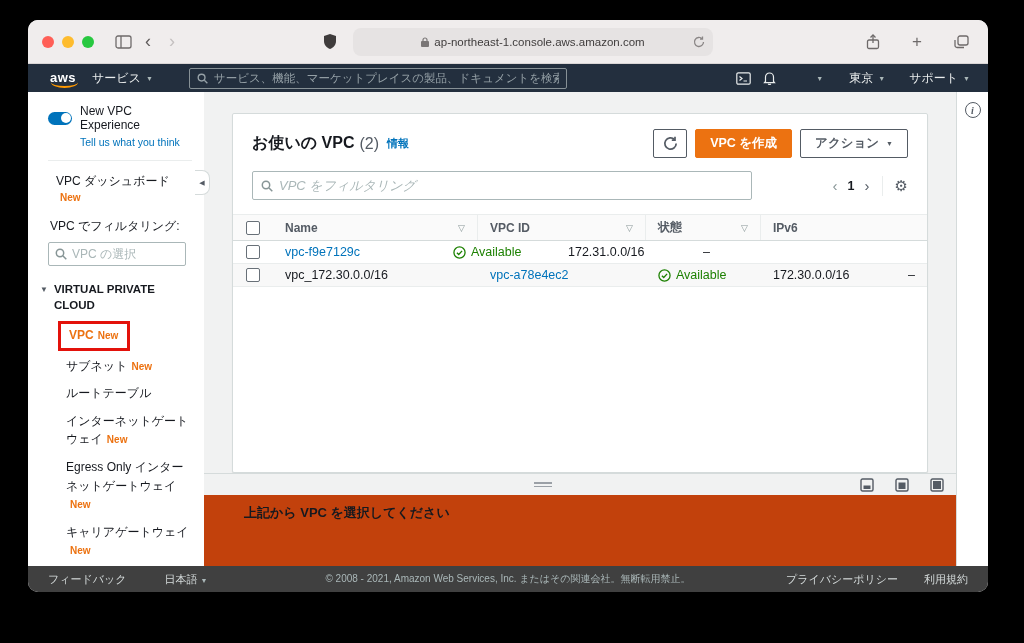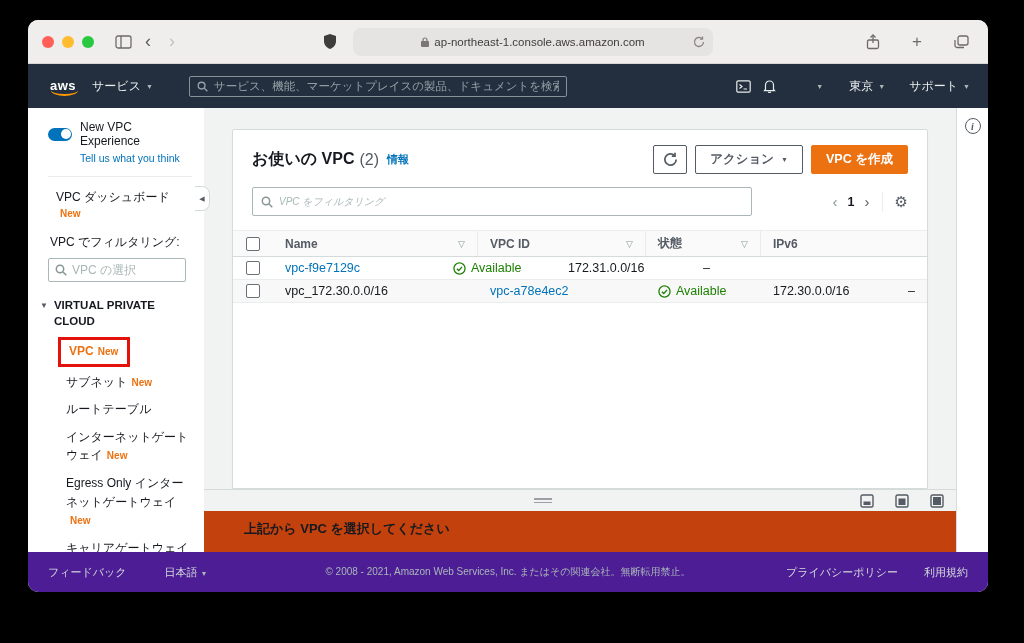--- a/index.html
+++ b/index.html
@@ -15,21 +15,21 @@
   .chrome-ic { color:#6E6A6A; display:flex; align-items:center; justify-content:center; width:26px; height:26px; }
   .nav-arrow { font-size:18px; color:#5F5B5B; width:24px; text-align:center; }
   .nav-arrow.fwd { color:#C4C0C0; }
   .url-wrap { flex:1; display:flex; align-items:center; justify-content:center; gap:10px; }
   .url-pill { width:360px; height:28px; background:#E6E3E3; border-radius:8px; display:flex; align-items:center; justify-content:center; gap:5px; position:relative; }
   .url-text { font-size:11.5px; color:#3F3C3C; }
   .url-refresh { position:absolute; right:8px; color:#8A8686; display:flex; }
   .right-ics { display:flex; gap:18px; margin-left:14px; color:#5F5B5B; }
 
   
-  .aws-nav { height:44px; background:#232F3E; display:flex; align-items:center; padding:0 14px; flex:0 0 auto; color:#D5DBDB; font-size:12px; }
+  .aws-nav { height:28px; background:#232F3E; display:flex; align-items:center; padding:0 14px; flex:0 0 auto; color:#D5DBDB; font-size:12px; }
   .aws-logo { color:#fff; font-weight:700; font-size:13px; position:relative; margin:0 4px 2px 8px; letter-spacing:.5px; }
   .aws-logo::after { content:""; position:absolute; left:1px; right:-2px; bottom:-3px; height:5px; border-bottom:2px solid #FF9900; border-radius:0 0 60% 60%/0 0 100% 100%; }
   .nav-item { display:flex; align-items:center; gap:5px; padding:0 12px; height:100%; color:#EAEDED; cursor:default; }
   .caret { font-size:7px; color:#AAB7B8; }
   .nav-search { margin-left:24px; width:378px; height:21px; border:1px solid #879196; border-radius:2px; background:#232F3E; display:flex; align-items:center; gap:6px; padding:0 7px; }
   .nav-search input { background:transparent; border:0; outline:none; color:#95A0A6; font-size:11.5px; width:100%; font-family:inherit; }
   .nav-search input::placeholder { color:#95A0A6; opacity:1; }
   .nav-right { margin-left:auto; display:flex; align-items:center; }
   .nav-ic { width:26px; height:22px; display:flex; align-items:center; justify-content:center; color:#EAEDED; }
 
@@ -65,21 +65,21 @@
   .card-header { display:flex; align-items:center; padding:15px 19px 11px; }
   .page-title { font-size:16px; font-weight:700; color:#16191F; }
   .page-count { font-size:16px; font-weight:400; color:#545B64; margin-left:5px; }
   .info-link { font-size:11px; color:#0073BB; font-weight:700; margin-left:8px; }
   .hdr-actions { margin-left:auto; display:flex; gap:8px; }
   .btn { height:29px; border:1px solid #545B64; border-radius:2px; background:#fff; color:#545B64; font-size:12.5px; font-weight:700; display:flex; align-items:center; justify-content:center; gap:7px; padding:0 14px; font-family:inherit; }
   .btn.icon-only { width:34px; padding:0; }
   .btn.primary { background:#EC7211; border-color:#EC7211; color:#fff; }
   .filter-row { display:flex; align-items:center; padding:2px 19px 14px; }
   .table-filter { width:500px; height:29px; border:1px solid #AAB7B8; border-radius:2px; display:flex; align-items:center; gap:6px; padding:0 8px; color:#879596; }
-  .table-filter input { border:0; outline:none; width:100%; font-size:10px; color:#545B64; font-style:italic; font-family:inherit; }
+  .table-filter input { border:0; outline:none; width:100%; font-size:13px; color:#545B64; font-style:italic; font-family:inherit; }
   .table-filter input::placeholder { color:#AAB7B8; opacity:1; }
   .pager { margin-left:auto; display:flex; align-items:center; gap:10px; color:#879596; }
   .pager .chev { font-size:15px; line-height:1; }
   .pager .chev.next { color:#545B64; }
   .pager .pnum { font-size:12.5px; font-weight:700; color:#16191F; }
   .pager-div { width:1px; height:20px; background:#EAEDED; margin:0 2px; }
   .gear { font-size:15px; color:#545B64; }
 
   .vpc-table { width:723px; font-size:12.5px; }
   .t-row { display:flex; align-items:center; }
@@ -102,21 +102,21 @@
   .panel-ics { margin-left:auto; display:flex; gap:21px; padding-right:12px; }
   .panel-ic { display:flex; }
 
   .detail-panel { flex:1 1 auto; background:#c2410c; padding:9px 0 0 40px; }
   .panel-msg { font-size:13px; font-weight:700; color:#16191F; }
 
   .help-strip { width:32px; flex:0 0 auto; background:#fff; border-left:1px solid #D5DBDB; display:flex; justify-content:center; padding-top:10px; }
   .info-circle { width:16px; height:16px; border-radius:50%; border:1.5px solid #545B64; color:#545B64; font-size:10px; font-weight:700; display:flex; align-items:center; justify-content:center; font-family:"Liberation Serif",serif; font-style:italic; }
 
   
-  .footer { height:40px; background:#4c1d95; flex:0 0 auto; display:flex; align-items:center; font-size:11px; color:#D5DBDB; padding:0 20px;justify-content:space-between; }
+  .footer { height:26px; background:#404040; flex:0 0 auto; display:flex; align-items:center; font-size:11px; color:#D5DBDB; padding:0 20px;justify-content:space-between; }
   .foot-left { display:flex; gap:38px; align-items:center; }
   .foot-center { position:absolute; left:0; right:0; text-align:center; font-size:10px; color:#AAB7B8; pointer-events:none; }
   .footer { position:relative; }
   .foot-right { margin-left:auto; display:flex; gap:26px; }
 </style>
 </head>
 <body>
 
 <div class="canvas">
   <div class="window">
@@ -276,26 +276,26 @@
               <span class="page-title">お使いの VPC</span>
               <span class="page-count">(2)</span>
               <a class="info-link">情報</a>
               <div class="hdr-actions">
                 <button class="btn icon-only">
                   <svg width="15" height="15" viewBox="0 0 14 14" fill="none" stroke="currentColor" stroke-width="1.6">
                       <path d="M12.3 7a5.3 5.3 0 11-1.5-3.7"></path>
                       <path d="M11.2 0.8v3h-3"></path>
                     </svg>
                 </button>
+                <button class="btn primary">
+                  <span>VPC を作成</span>
+                </button>
                 <button class="btn">
                   <span>アクション</span>
                   <span class="caret" style="color:#545B64">▼</span>
-                </button>
-                <button class="btn primary">
-                  <span>VPC を作成</span>
                 </button>
               </div>
             </div>
 
             <div class="filter-row">
               <div class="table-filter">
                 <span style="display:flex;color:#879596">
                   <svg width="12" height="12" viewBox="0 0 12 12" fill="none" stroke="currentColor" stroke-width="1.5">
                       <circle cx="5" cy="5" r="3.7"></circle>
                       <line x1="8" y1="8" x2="11.3" y2="11.3"></line>

